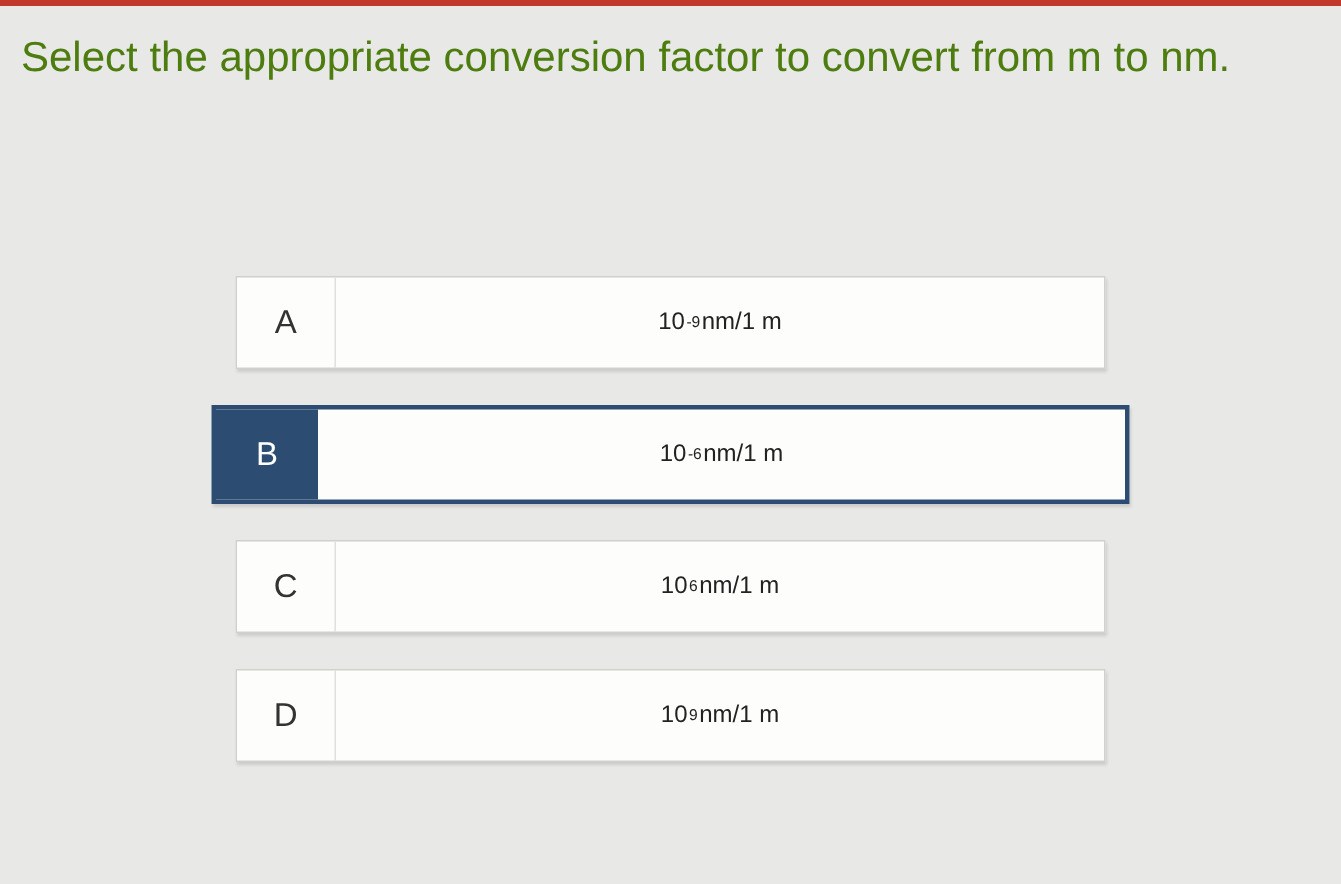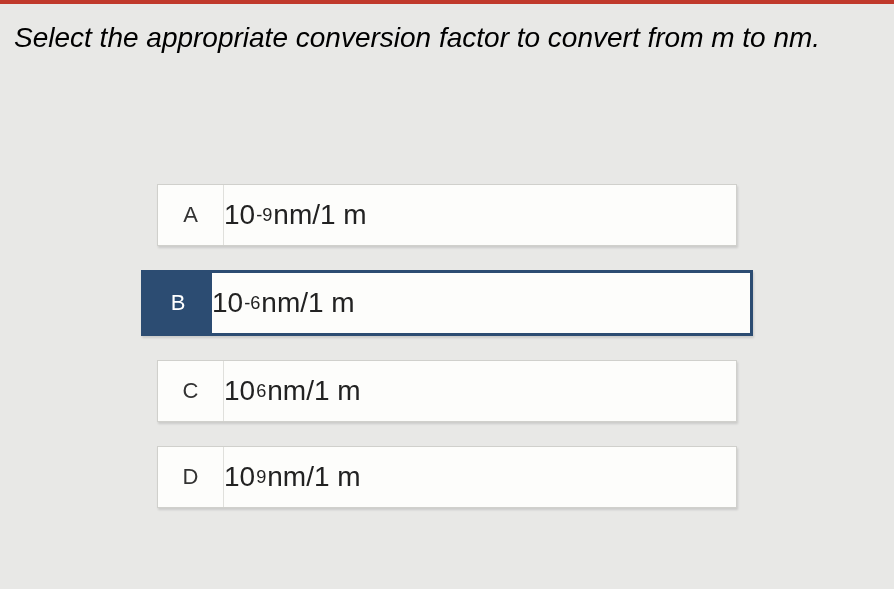--- a/index.html
+++ b/index.html
@@ -16,23 +16,22 @@
       overflow: hidden;
     }
     .top-bar {
       height: 4px;
       background: #c0392b;
       width: 100%;
     }
     .question {
       padding: 18px 22px 0 14px;
       font-size: 28px;
-      color: #000000;
+      color: #4d7c0f;
       font-weight: 400;
-      font-style: italic;
     }
     .options {
       margin-top: 130px;
       display: flex;
       flex-direction: column;
       align-items: center;
       gap: 24px;
     }
     .option {
       display: flex;
@@ -49,21 +48,22 @@
       align-items: center;
       justify-content: center;
       font-size: 22px;
       color: #333;
       border-right: 1px solid #e0e0dc;
     }
     .option-text {
       flex: 1;
       display: flex;
       align-items: center;
-      font-size: 28px;
+      justify-content: center;
+      font-size: 16px;
       color: #222;
       font-weight: 400;
     }
     .option.selected {
       border: 3px solid #2c4c72;
       width: 612px;
       height: 66px;
     }
     .option.selected .option-letter {
       background: #2c4c72;

